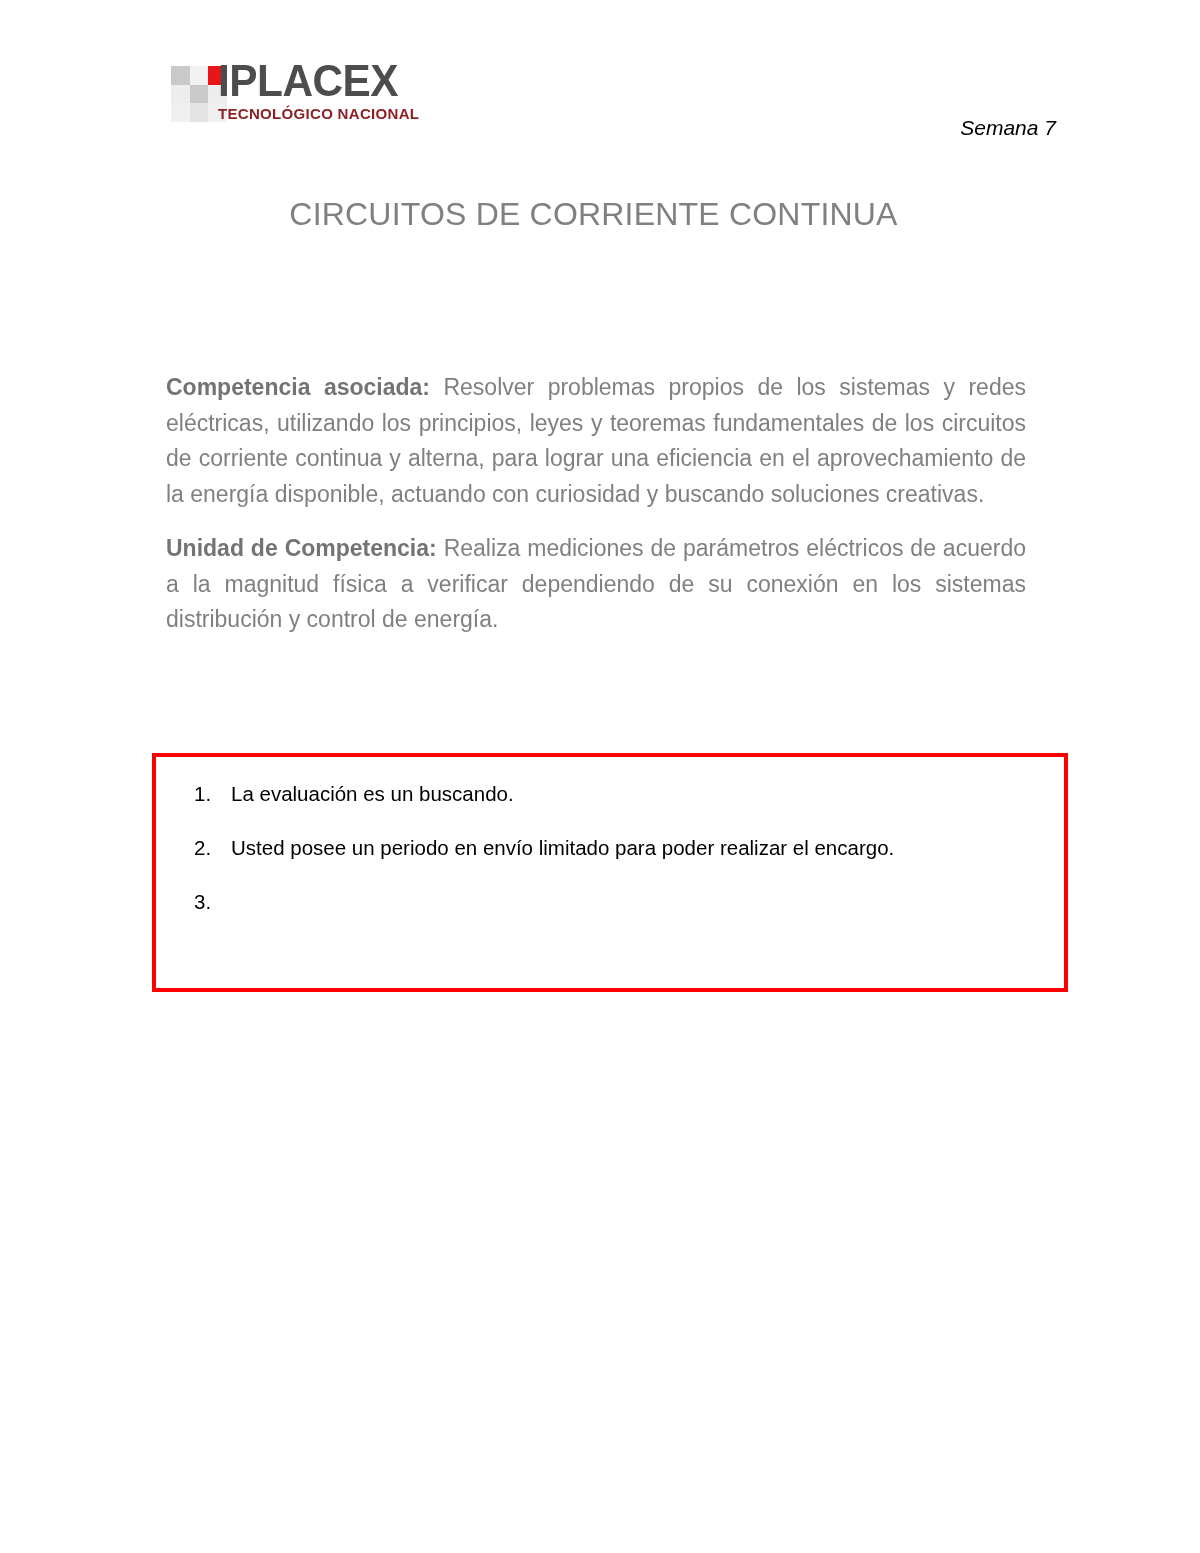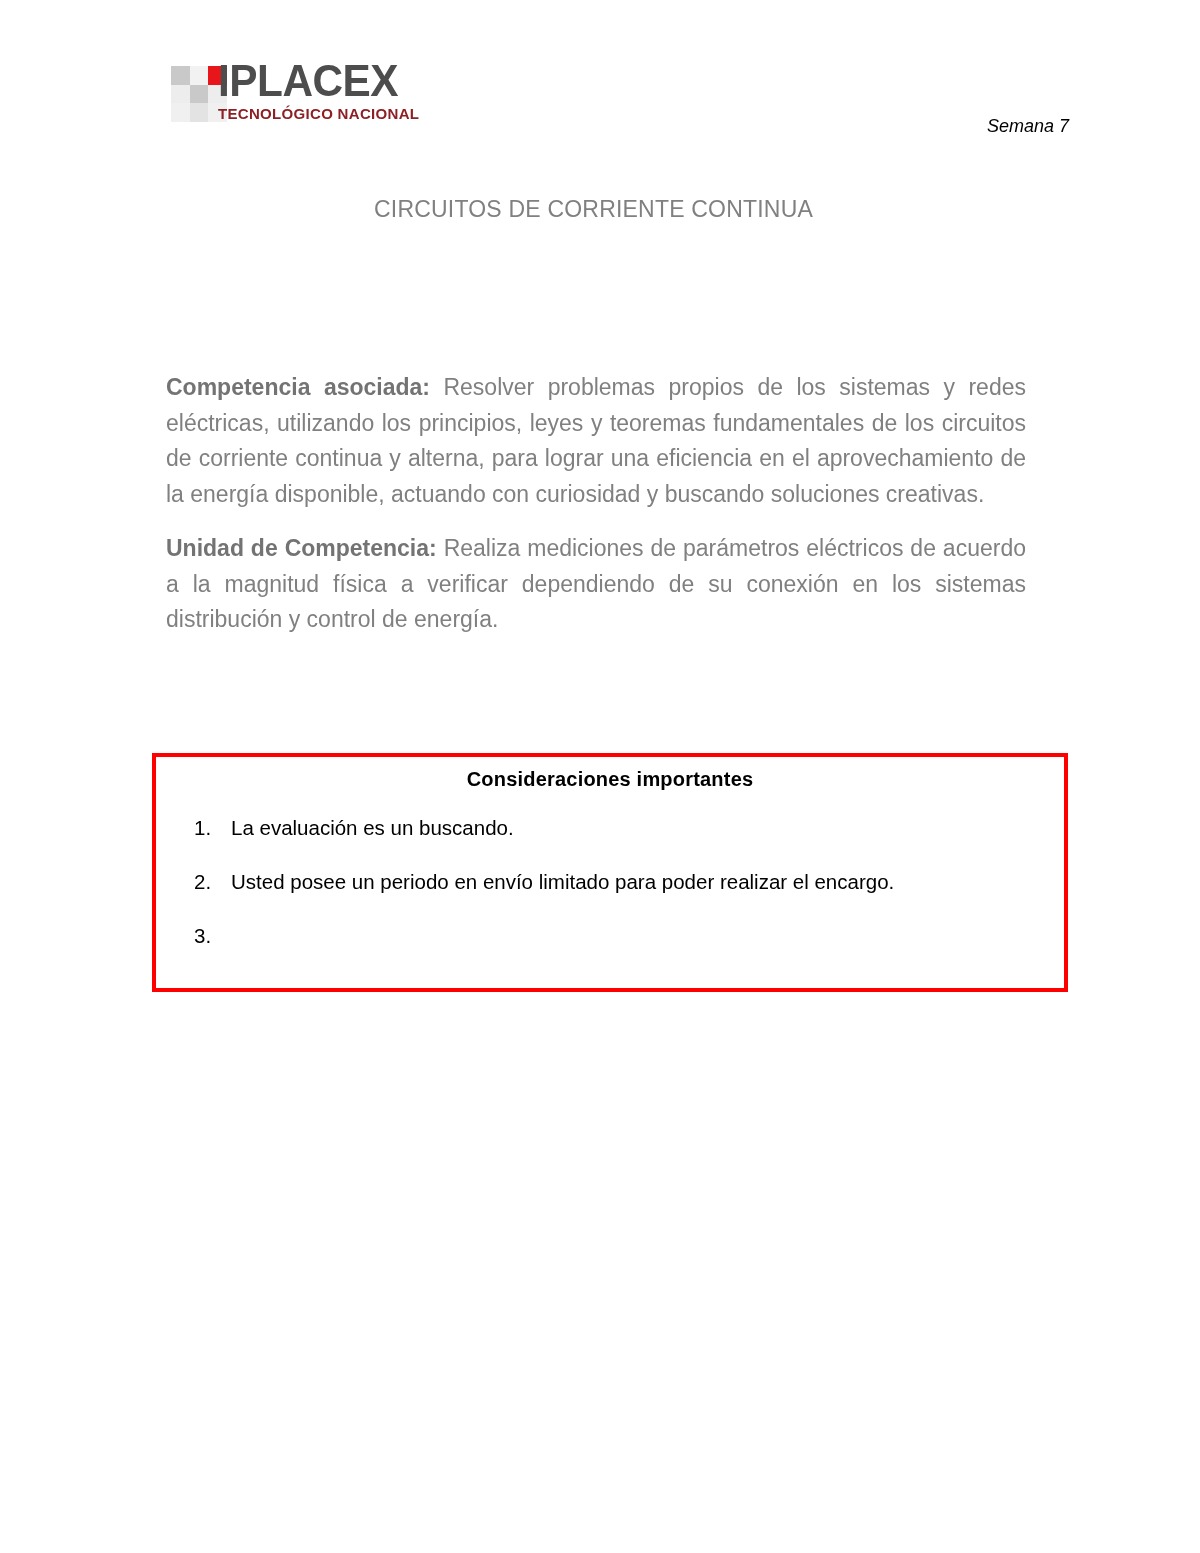--- a/index.html
+++ b/index.html
@@ -84,37 +84,37 @@
     letter-spacing: 0.3px;
     color: #8c2025;
     line-height: 18px;
     margin-top: 1px;
     transform: scaleX(0.97);
     transform-origin: left center;
   }
 
   .header-week {
     position: absolute;
-    right: 0;
+    right: 13px;
     top: 58px;
     font-family: "Liberation Sans", sans-serif;
-    font-size: 18px;
+    font-size: 21px;
     font-style: italic;
     color: #000000;
     white-space: nowrap;
   }
 
   
   .doc-title {
     position: absolute;
     left: 120px;
     right: 120px;
     text-align: center;
     font-family: "Liberation Sans", sans-serif;
-    font-size: 23px;
+    font-size: 32px;
     font-weight: normal;
     color: #808080;
     letter-spacing: 0.2px;
   }
 
   .doc-title.line1 { top: 196px; }
   .doc-title.line2 { top: 261px; }
 
   
   .content {
@@ -230,21 +230,20 @@
       <span class="lead">Competencia asociada:</span><span> Resolver problemas propios de los sistemas y redes eléctricas, utilizando los principios, leyes y teoremas fundamentales de los circuitos de corriente continua y alterna, para lograr una eficiencia en el aprovechamiento de la energía disponible, actuando con curiosidad y buscando soluciones creativas.</span>
     </p>
 
     <p class="para">
       <span class="lead">Unidad de Competencia:</span><span> Realiza mediciones de parámetros eléctricos de acuerdo a la magnitud física a verificar dependiendo de su conexión en los sistemas distribución y control de energía.</span>
     </p>
   </div>
 
   <div class="notice-box">
 
-    <div class="notice-title">Consideraciones importantes</div>
 
     <ol class="notice-list">
       <li>
         <span class="num">1.</span>
         <span>La evaluación es un buscando.</span>
       </li>
       <li>
         <span class="num">2.</span>
         <span>Usted posee un periodo en envío limitado para poder realizar el encargo.</span>
       </li>

